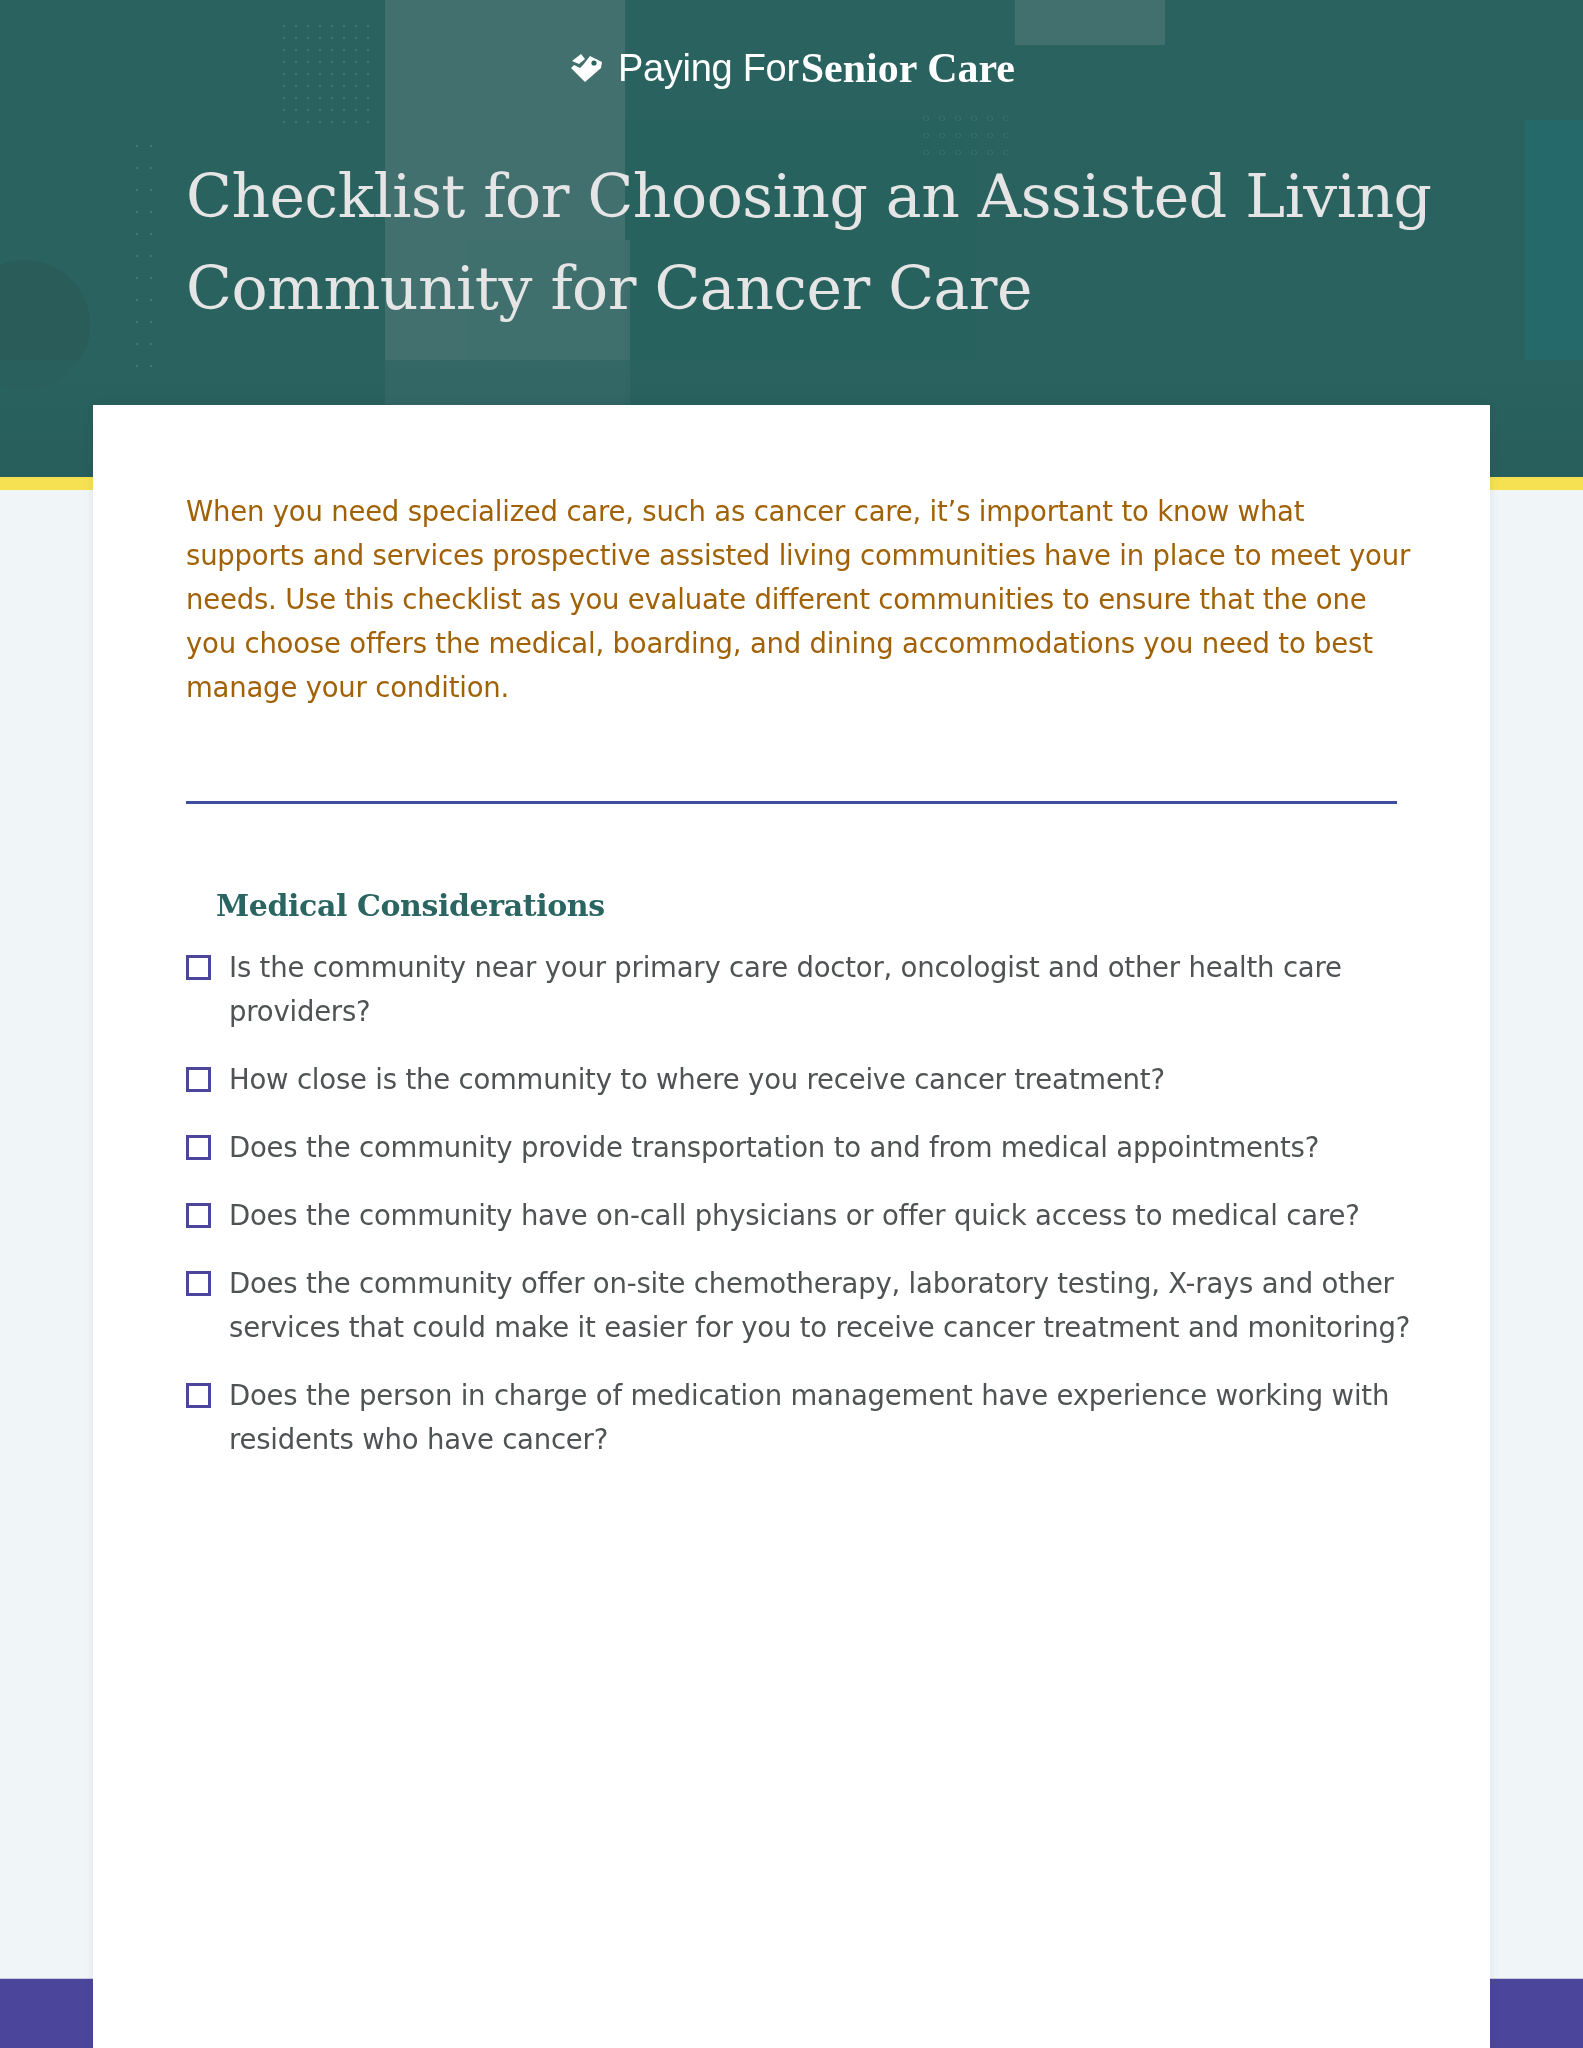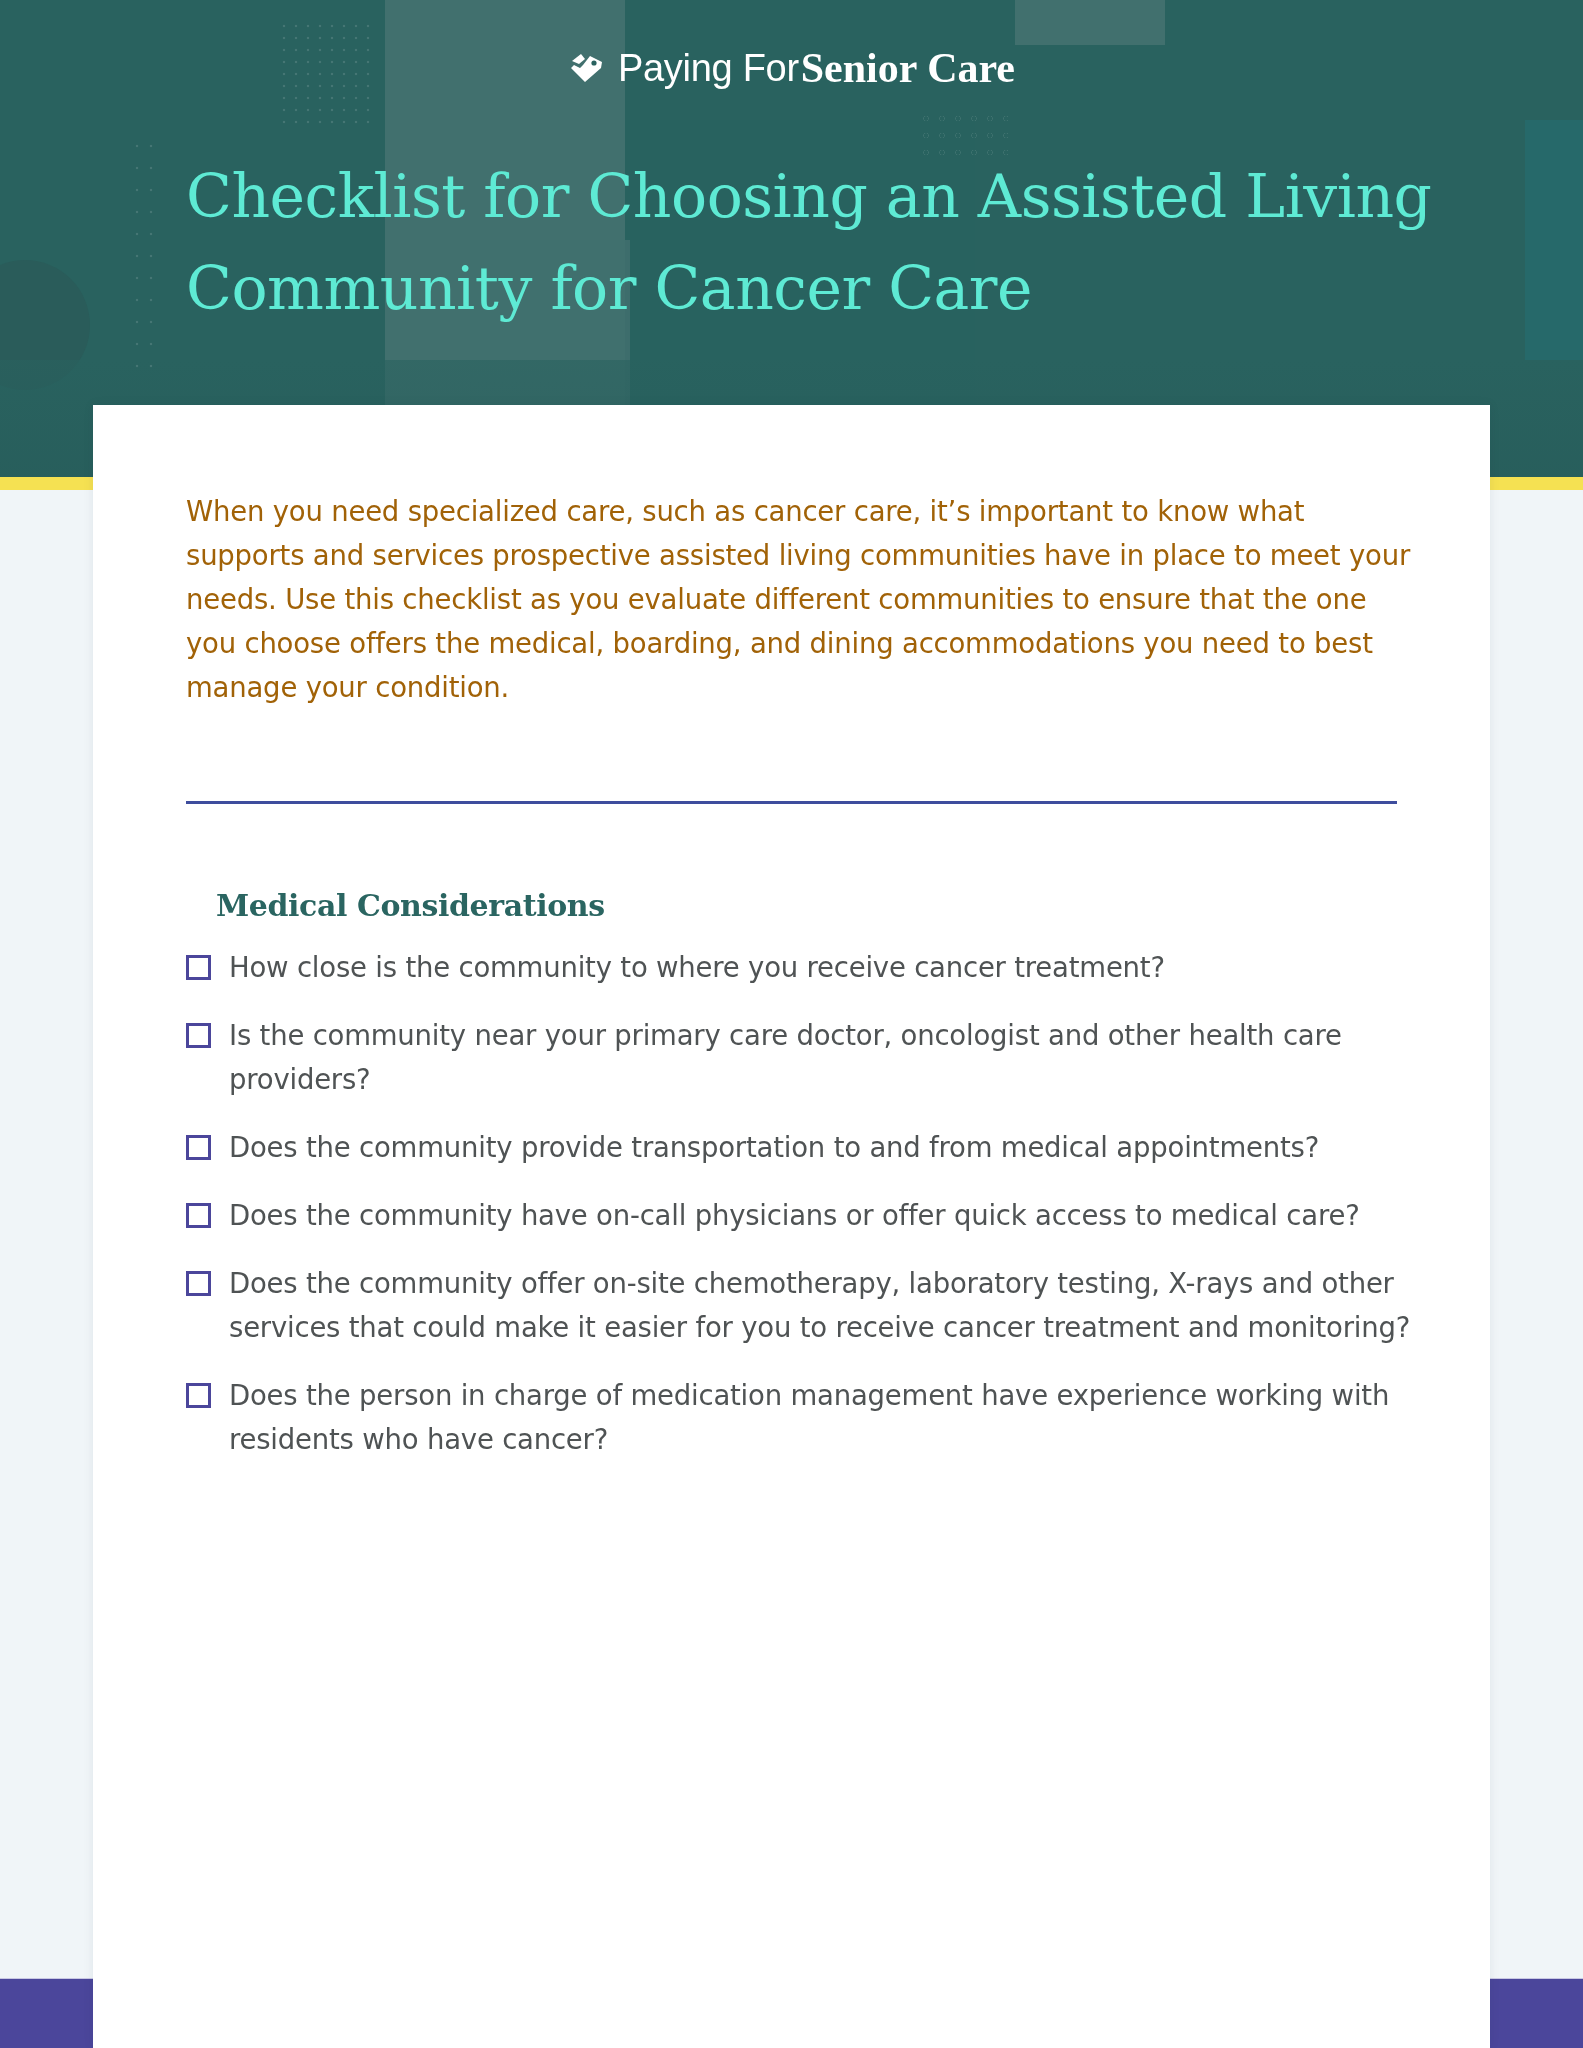--- a/index.html
+++ b/index.html
@@ -51,21 +51,21 @@
       font-size: 38px; font-weight: 400; letter-spacing: -0.3px;
     }
     .brand .bold {
       font-family: "Liberation Serif", serif;
       font-size: 42px; font-weight: 700; margin-left: 2px;
     }
     .title {
       position: absolute; left: 186px; top: 150px; width: 1250px;
       font-family: "DejaVu Serif", serif;
       font-size: 60px; line-height: 92px; font-weight: 500;
-      color: #5eead4; letter-spacing: -0.5px;
+      color: #e5e5e5; letter-spacing: -0.5px;
     }
     .card {
       position: absolute; left: 93px; top: 405px; width: 1397px; height: 1643px;
       background: #ffffff;
       box-shadow: 0 0 10px rgba(20,40,60,.08);
     }
     .intro {
       position: absolute; left: 93px; top: 84px; width: 1230px;
       font-family: "DejaVu Sans", sans-serif;
       font-size: 27.5px; line-height: 44px;
@@ -134,25 +134,25 @@
 <div class="card">
   <p class="intro">When you need specialized care, such as cancer care, it’s important to know what supports and services prospective assisted living communities have in place to meet your needs. Use this checklist as you evaluate different communities to ensure that the one you choose offers the medical, boarding, and dining accommodations you need to best manage your condition.</p>
 
   <div class="divider"></div>
 
   <h2 class="section-title">Medical Considerations</h2>
 
   <ul class="checklist">
     <li>
       <span class="checkbox"></span>
-      <span class="item-text">How close is the community to where you receive cancer treatment?</span>
+      <span class="item-text">Is the community near your primary care doctor, oncologist and other health care providers?</span>
     </li>
     <li>
       <span class="checkbox"></span>
-      <span class="item-text">Is the community near your primary care doctor, oncologist and other health care providers?</span>
+      <span class="item-text">How close is the community to where you receive cancer treatment?</span>
     </li>
     <li>
       <span class="checkbox"></span>
       <span class="item-text">Does the community provide transportation to and from medical appointments?</span>
     </li>
     <li>
       <span class="checkbox"></span>
       <span class="item-text">Does the community have on-call physicians or offer quick access to medical care?</span>
     </li>
     <li>

